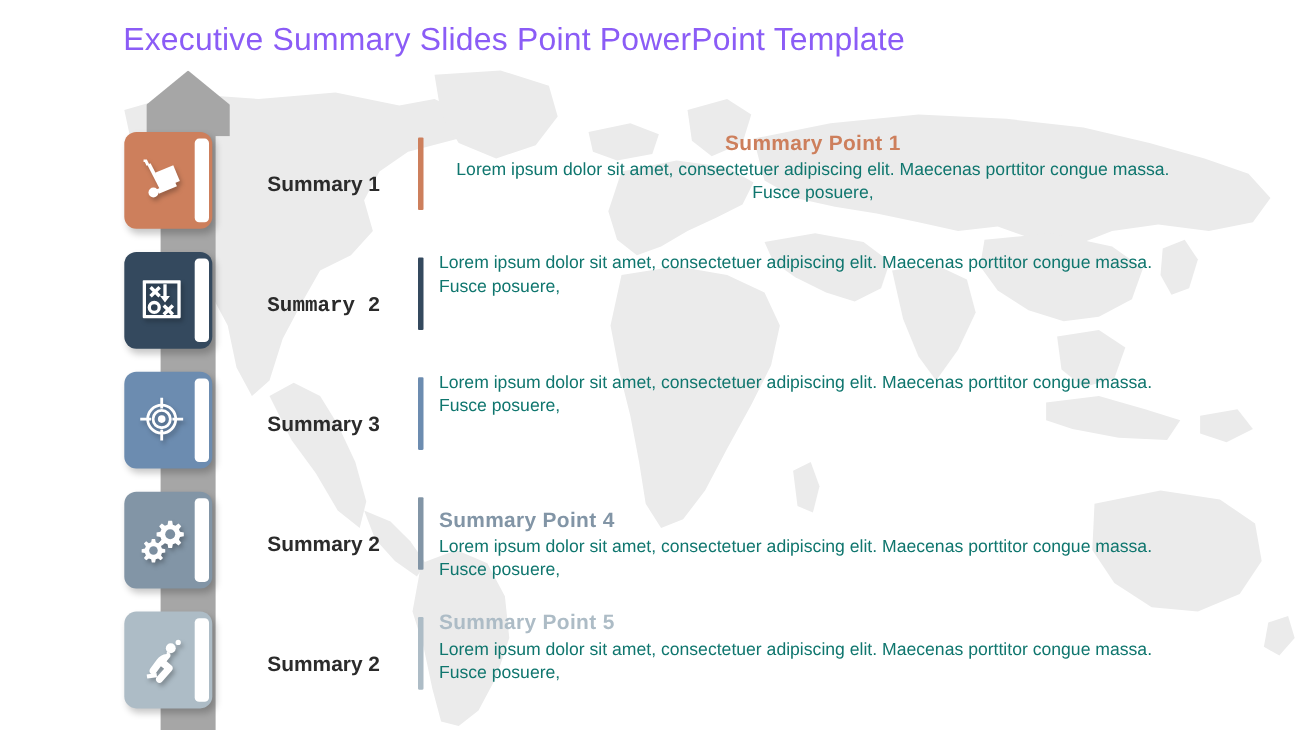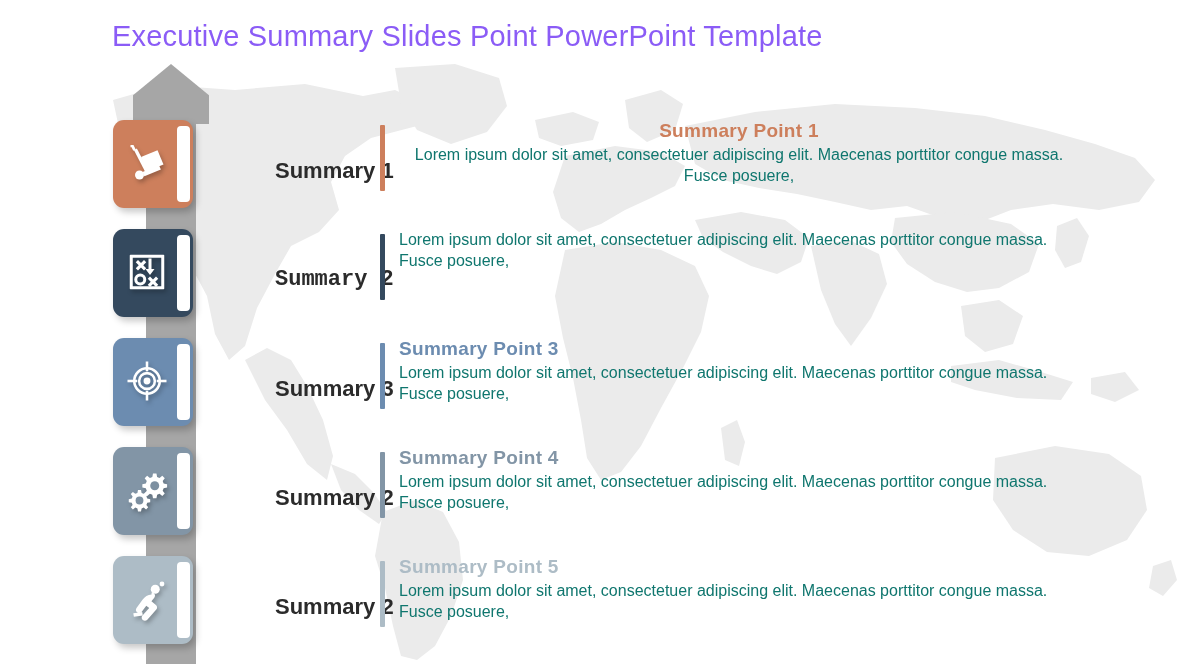--- a/index.html
+++ b/index.html
@@ -58,22 +58,22 @@
     background:#ffffff; border-radius:4px;
   }
   .tile .glyph {
     position:absolute; left:10px; top:18px; width:48px; height:50px;
   }
   .tile .glyph svg { width:100%; height:100%; display:block;
     filter:drop-shadow(2px 3px 2px rgba(0,0,0,.25)); }
 
   .side-label {
     position:absolute; left:243px; width:130px;
-    font-size:22px; font-weight:bold; color:#2b2b2b;
-    text-align:left; white-space:nowrap;margin-left:32px;
+    font-size:19px; font-weight:bold; color:#2b2b2b;
+    text-align:left; white-space:nowrap;
   }
 
   .accent-bar {
     position:absolute; left:380px; width:5px; border-radius:1px;
   }
 
   .text-block { position:absolute; left:399px; width:680px; }
   .pt-title {
     font-size:19px; font-weight:bold; letter-spacing:.3px;
     margin-bottom:2px; white-space:nowrap;
@@ -198,42 +198,41 @@
                 <line x1="6" y1="32" x2="19" y2="32"></line>
                 <line x1="45" y1="32" x2="58" y2="32"></line>
               </g>
               <circle cx="32" cy="32" r="4.6" fill="#fff"></circle>
             </svg>
           </div>
         </div>
         <div class="side-label" style="top: 38px;">Summary 3</div>
         <div class="accent-bar" style="background: rgb(108, 140, 176); top: 5px; height: 66px;"></div>
         <div class="text-block" style="top: 0px;">
-          <div class="pt-title" style="color:#6c8cb0">Summary Point 3</div>
           <div class="pt-body">Lorem ipsum dolor sit amet, consectetuer adipiscing elit. Maecenas porttitor congue massa. Fusce posuere,</div>
         </div>
       </div>
       <div class="row" style="top: 447px;">
         <div class="tile" style="background: rgb(130, 149, 166); top: 0px;">
           <div class="page"></div>
           <div class="spine"></div>
           <div class="glyph">
             <svg viewBox="0 0 64 64">
               <g fill="#fff">
                 <path d="M40 10 l4.6 0 .9 4.6 3.2 1.3 3.7-2.8 3.3 3.3 -2.8 3.7 1.3 3.2 4.6 .9 0 4.6 -4.6 .9 -1.3 3.2 2.8 3.7 -3.3 3.3 -3.7-2.8 -3.2 1.3 -.9 4.6 -4.6 0 -.9-4.6 -3.2-1.3 -3.7 2.8 -3.3-3.3 2.8-3.7 -1.3-3.2 -4.6-.9 0-4.6 4.6-.9 1.3-3.2 -2.8-3.7 3.3-3.3 3.7 2.8 3.2-1.3z"></path>
                 <circle cx="42.3" cy="26.3" r="6" fill="#7c8fa0"></circle>
                 <path d="M20 32 l4 0 .8 4 2.8 1.1 3.2-2.4 2.8 2.8 -2.4 3.2 1.1 2.8 4 .8 0 4 -4 .8 -1.1 2.8 2.4 3.2 -2.8 2.8 -3.2-2.4 -2.8 1.1 -.8 4 -4 0 -.8-4 -2.8-1.1 -3.2 2.4 -2.8-2.8 2.4-3.2 -1.1-2.8 -4-.8 0-4 4-.8 1.1-2.8 -2.4-3.2 2.8-2.8 3.2 2.4 2.8-1.1z"></path>
                 <circle cx="22" cy="46" r="5.2" fill="#7c8fa0"></circle>
               </g>
             </svg>
           </div>
         </div>
         <div class="side-label" style="top: 38px;">Summary 2</div>
         <div class="accent-bar" style="background: rgb(130, 149, 166); top: 5px; height: 66px;"></div>
-        <div class="text-block" style="top: 0px;">
+        <div class="text-block" style="top: 16px;">
           <div class="pt-title" style="color:#8295a6">Summary Point 4</div>
           <div class="pt-body">Lorem ipsum dolor sit amet, consectetuer adipiscing elit. Maecenas porttitor congue massa. Fusce posuere,</div>
         </div>
       </div>
       <div class="row" style="top: 556px;">
         <div class="tile" style="background: rgb(173, 188, 198); top: 0px;">
           <div class="page"></div>
           <div class="spine"></div>
           <div class="glyph">
             <svg viewBox="0 0 64 64">

